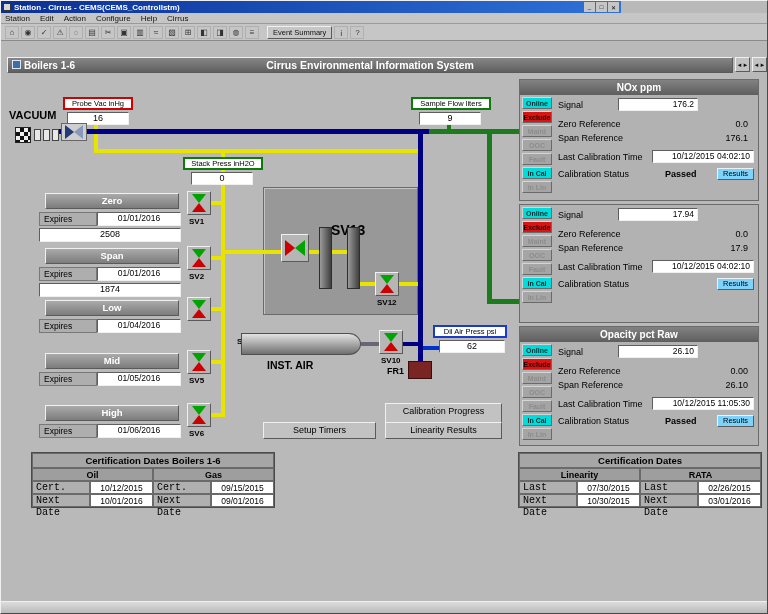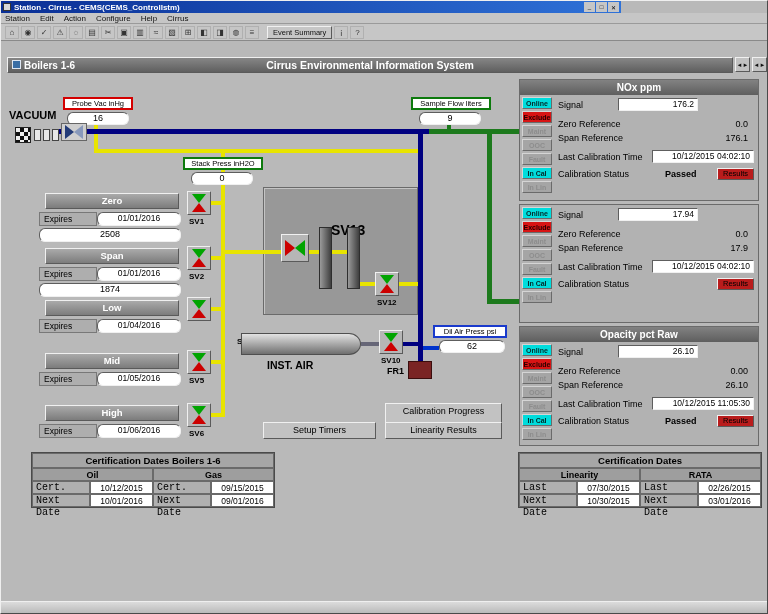--- a/index.html
+++ b/index.html
@@ -30,21 +30,21 @@
          display:flex; align-items:center; padding:0 4px; color:#fff; }
   .hdr-left { font-size:10px; font-weight:bold; display:flex; gap:3px; }
   .hdr-icon { width:9px; height:9px; background:#3a6ea5; border:1px solid #dfe7f2; }
   .hdr-center { position:absolute; left:0; right:0; text-align:center; font-size:10.5px; font-weight:bold; pointer-events:none; }
   .navbtn { width:15px; height:15px; background:#c2c2c2; font-size:6px; display:flex; align-items:center; justify-content:center; color:#111; }
 
   
   .lbl-red { background:#fff; border:2px solid #d40000; font-size:7.5px; text-align:center; line-height:9px; color:#000; }
   .lbl-grn { background:#fff; border:2px solid #0d7a0d; font-size:7.5px; text-align:center; line-height:9px; color:#000; }
   .lbl-blu { background:#fff; border:2px solid #1a3acc; font-size:7.5px; text-align:center; line-height:9px; color:#000; }
-  .valbox { font-size:9px; text-align:center; line-height:11px; color:#000;border-radius:6px; }
+  .valbox { font-size:9px; text-align:center; line-height:11px; color:#000; }
 
   .plate { background:linear-gradient(180deg,#aaaaaa,#7c7c7c); color:#fff; font-size:9.5px; font-weight:bold; text-align:center; line-height:14px; }
   .flatlbl { background:#aeaeae; border:1px solid #787878; font-size:8.5px; color:#000; padding-left:4px; line-height:12px; }
 
   .bigtxt { font-size:11px; font-weight:bold; color:#000; }
   .smlbl { font-size:8px; font-weight:bold; color:#000; }
 
   
   .valve { width:24px; height:24px; background:#b6b6b6; display:flex; flex-direction:column; align-items:center; justify-content:center; }
   .valve-h { flex-direction:row; width:28px; height:28px; }
@@ -77,21 +77,21 @@
   .badge.on { background:#00dcdc; color:#002a2a; }
   .badge.alarm { background:#d81414; color:#2a0000; }
   .rows { flex:1; padding:3px 4px 0 4px; display:flex; flex-direction:column; }
   .prow { display:flex; align-items:center; height:13px; }
   .plabel { font-size:9px; color:#000; flex:1; }
   .pval { font-size:8.5px; text-align:right; padding-right:3px; line-height:11px; }
   .w-sig { width:80px; margin-right:56px; }
   .w-cal { width:102px; }
   .pplain { font-size:9px; color:#000; text-align:right; padding-right:6px; }
   .pstatus { font-size:9px; font-weight:bold; color:#000; width:52px; }
-  .btn-sm { background:#b91c1c; border:1px solid; border-color:#f0f0f0 #5a5a5a #5a5a5a #f0f0f0; font-size:7.5px; line-height:10px; padding:0 5px; height:12px; font-family:"Liberation Sans",sans-serif; }
+  .btn-sm { background:#7dd3fc; border:1px solid; border-color:#f0f0f0 #5a5a5a #5a5a5a #f0f0f0; font-size:7.5px; line-height:10px; padding:0 5px; height:12px; font-family:"Liberation Sans",sans-serif; }
   .gap6 { margin-top:6px; } .gap1 { margin-top:1px; } .gap4 { margin-top:4px; }
 
   
   .cert { display:grid; grid-template-columns:58px 63px 58px 63px; border:1px solid #4a4a4a; background:#9a9a9a; }
   .cert .t { grid-column:1/5; height:15px; background:#a6a6a6; border:1px solid #6a6a6a; font-size:9.5px; font-weight:bold; text-align:center; line-height:13px; color:#000; }
   .cert .h2 { grid-column:span 2; height:13px; background:#9e9e9e; border:1px solid #6a6a6a; font-size:9px; font-weight:bold; text-align:center; line-height:12px; color:#000; }
   .cert .cl { height:13px; background:#b0b0b0; border:1px solid #6a6a6a; font-size:10px; padding-left:3px; line-height:12px; color:#000;font-family:Liberation Mono, monospace; }
   .cert .cv { height:13px; background:#ffffff; border:1px solid #6a6a6a; font-size:8.5px; text-align:center; line-height:12px; color:#000; }
 
   .statusbar { left:0; top:600px; width:768px; height:14px; background:linear-gradient(180deg,#dcdcdc,#b4b4b4); border-top:1px solid #efefef; }

